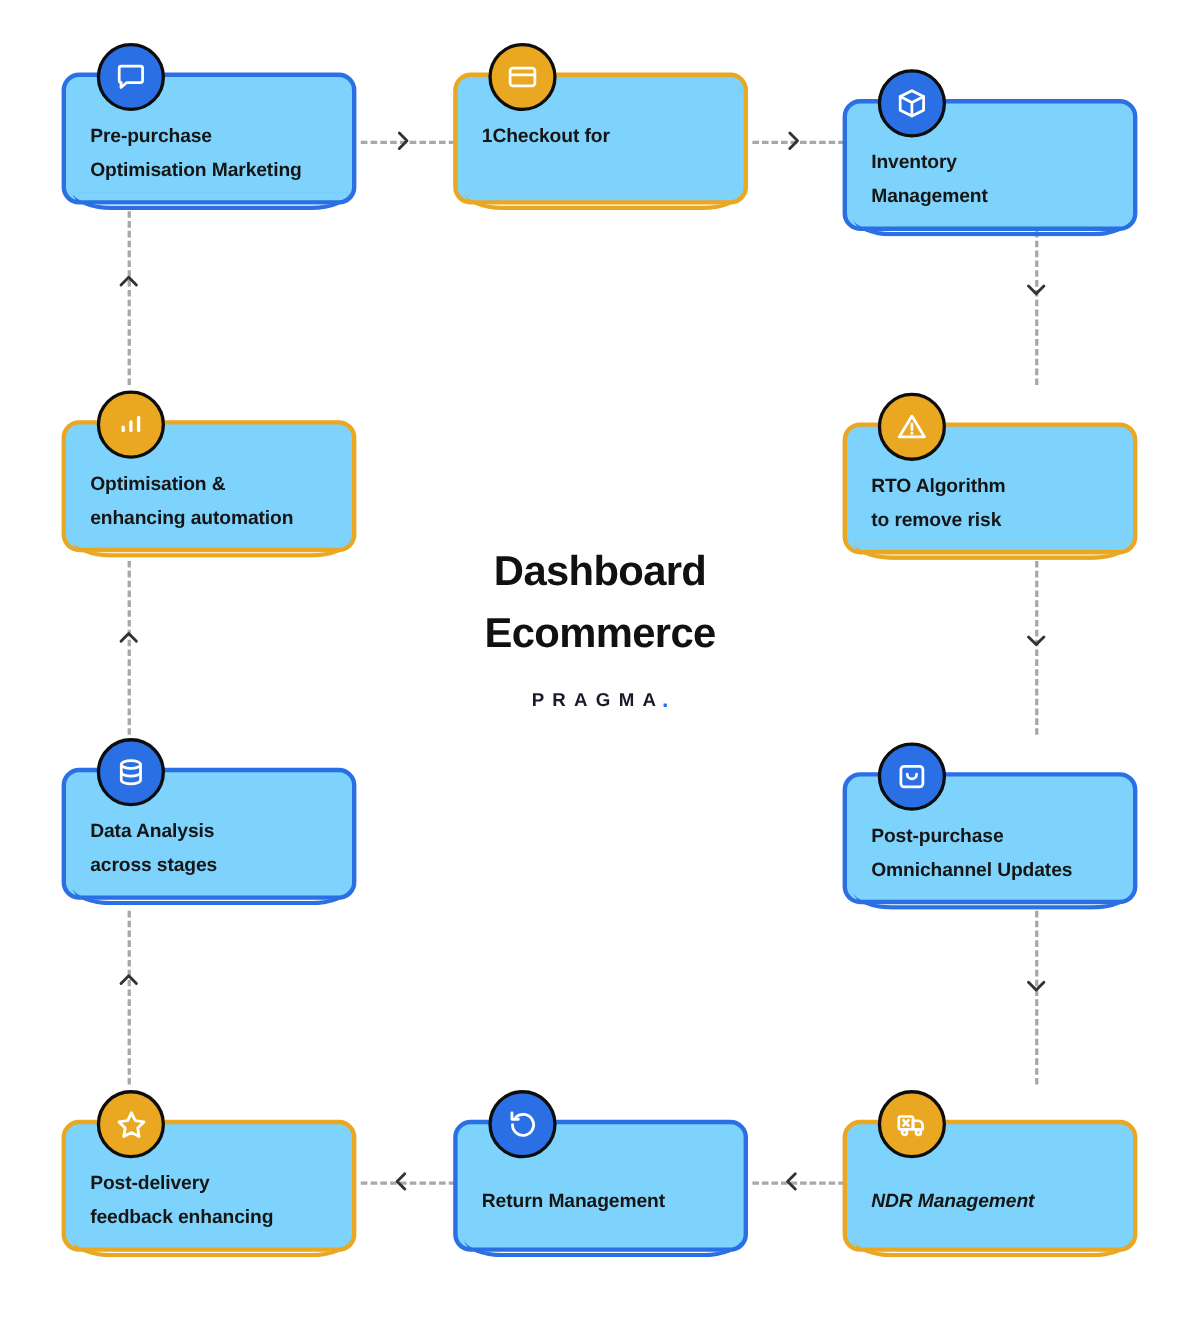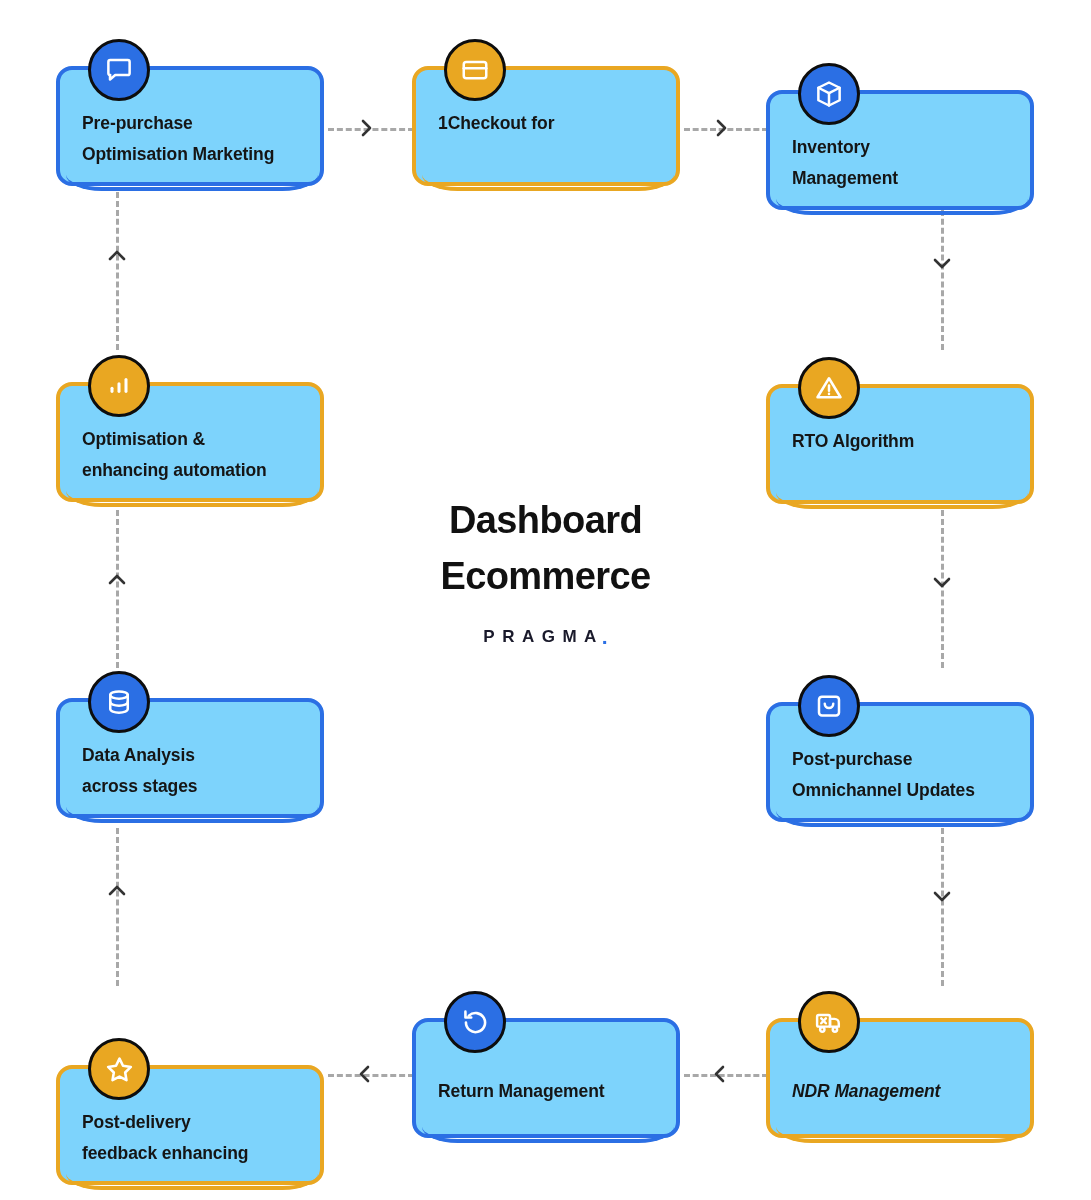--- a/index.html
+++ b/index.html
@@ -228,20 +228,21 @@
     <div class="card-underline"></div>
     <div class="badge orange">
       <svg width="30" height="30" viewBox="0 0 24 24" fill="none" stroke="#fff" stroke-width="2" stroke-linecap="round" stroke-linejoin="round">
         <path d="M12 4.2 21.2 19.4H2.8z"></path>
         <line x1="12" y1="10" x2="12" y2="14.2"></line>
         <line x1="12" y1="16.6" x2="12" y2="16.7"></line>
       </svg>
     </div>
     <div class="card-text">
       <span>RTO Algorithm</span>
+      <span class="l2">to remove risk</span>
     </div>
   </div>
 
   <div class="card" style="left:766px;top:702px;">
     <div class="card-underline"></div>
     <div class="badge">
       <svg width="30" height="30" viewBox="0 0 24 24" fill="none" stroke="#fff" stroke-width="2" stroke-linecap="round" stroke-linejoin="round">
         <rect x="4" y="4.5" width="16" height="15" rx="2.4"></rect>
         <path d="M8.6 10.2a3.4 3.4 0 0 0 6.8 0"></path>
       </svg>
@@ -275,21 +276,21 @@
       <svg width="31" height="31" viewBox="0 0 24 24" fill="none" stroke="#fff" stroke-width="2" stroke-linecap="round" stroke-linejoin="round">
         <path d="M4.6 12a7.4 7.4 0 1 0 2.3-5.3"></path>
         <polyline points="4.2,3.6 4.2,8.1 8.7,8.1"></polyline>
       </svg>
     </div>
     <div class="card-text single">
       <span>Return Management</span>
     </div>
   </div>
 
-  <div class="card orange" style="left:56px;top:1018px;margin-top:47px;">
+  <div class="card orange" style="left:56px;top:1018px;">
     <div class="card-underline"></div>
     <div class="badge orange">
       <svg width="31" height="31" viewBox="0 0 24 24" fill="none" stroke="#fff" stroke-width="2" stroke-linecap="round" stroke-linejoin="round">
         <path d="M12 3.6 14.7 9.1 20.8 10 16.4 14.3 17.4 20.3 12 17.5 6.6 20.3 7.6 14.3 3.2 10 9.3 9.1z"></path>
       </svg>
     </div>
     <div class="card-text">
       <span>Post-delivery</span>
       <span class="l2">feedback enhancing</span>
     </div>

